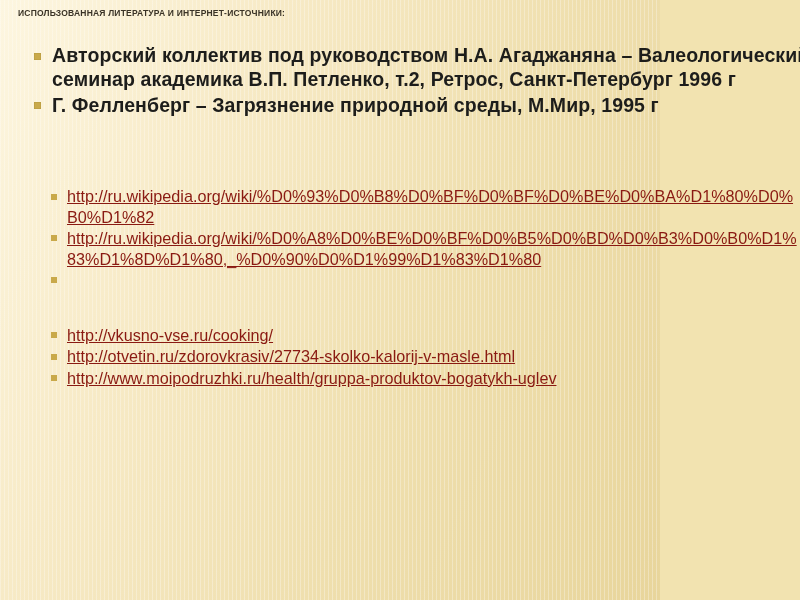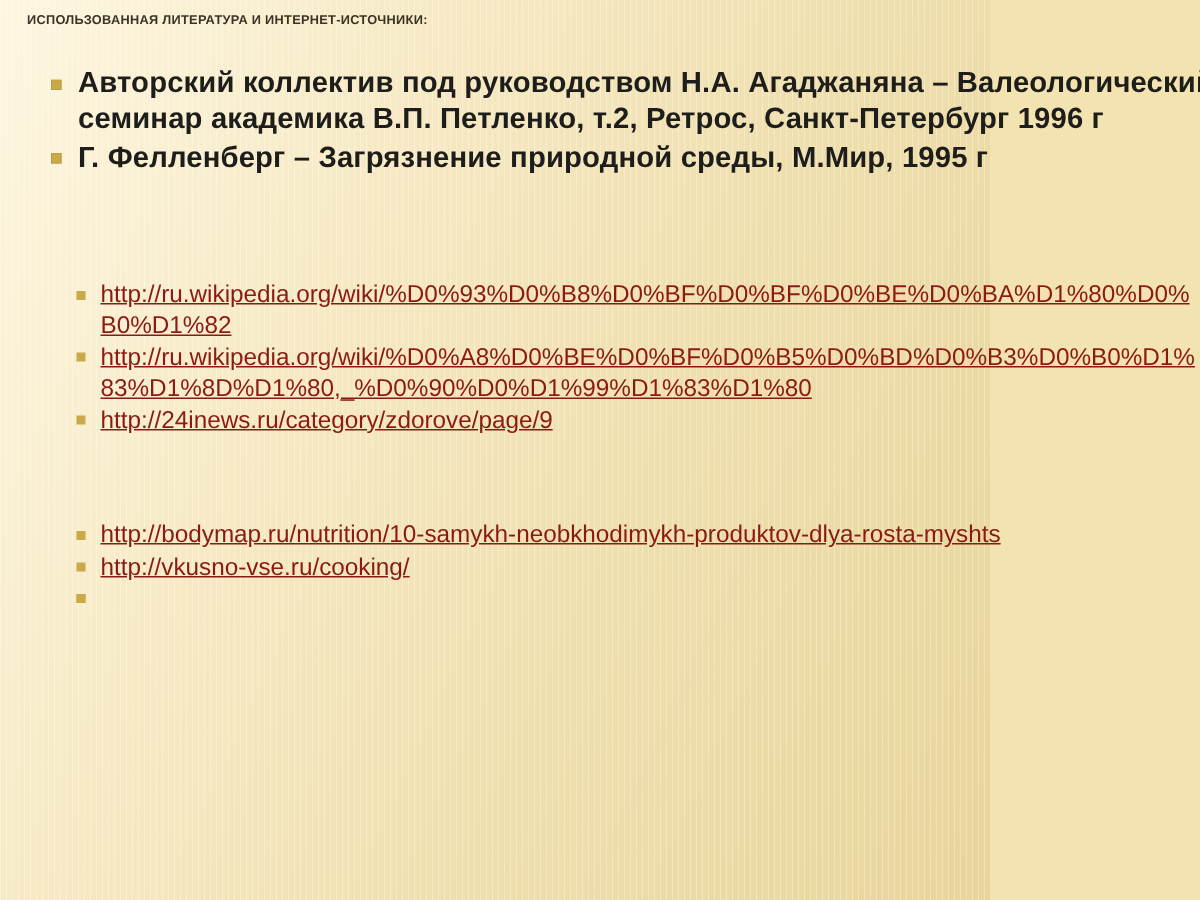--- a/index.html
+++ b/index.html
@@ -137,37 +137,34 @@
       <li class="link-item">
         <span class="marker"></span>
         <span class="linktext">http://ru.wikipedia.org/wiki/%D0%93%D0%B8%D0%BF%D0%BF%D0%BE%D0%BA%D1%80%D0%B0%D1%82</span>
       </li>
       <li class="link-item">
         <span class="marker"></span>
         <span class="linktext">http://ru.wikipedia.org/wiki/%D0%A8%D0%BE%D0%BF%D0%B5%D0%BD%D0%B3%D0%B0%D1%83%D1%8D%D1%80,_%D0%90%D0%D1%99%D1%83%D1%80</span>
       </li>
       <li class="link-item">
         <span class="marker"></span>
-        <span class="linktext">http://24inews.ru/category/zdorove/page/9</span>
       </li>
     </ul>
 
     <div class="spacer-b"></div>
 
     <ul class="link-list">
       <li class="link-item">
         <span class="marker"></span>
-        <span class="linktext">http://bodymap.ru/nutrition/10-samykh-neobkhodimykh-produktov-dlya-rosta-myshts</span>
-      </li>
-      <li class="link-item">
-        <span class="marker"></span>
         <span class="linktext">http://vkusno-vse.ru/cooking/</span>
       </li>
       <li class="link-item">
         <span class="marker"></span>
+        <span class="linktext">http://otvetin.ru/zdorovkrasiv/27734-skolko-kalorij-v-masle.html</span>
       </li>
       <li class="link-item">
         <span class="marker"></span>
+        <span class="linktext">http://www.moipodruzhki.ru/health/gruppa-produktov-bogatykh-uglev</span>
       </li>
     </ul>
 
   </div>
 </div>
 
 </body></html>

